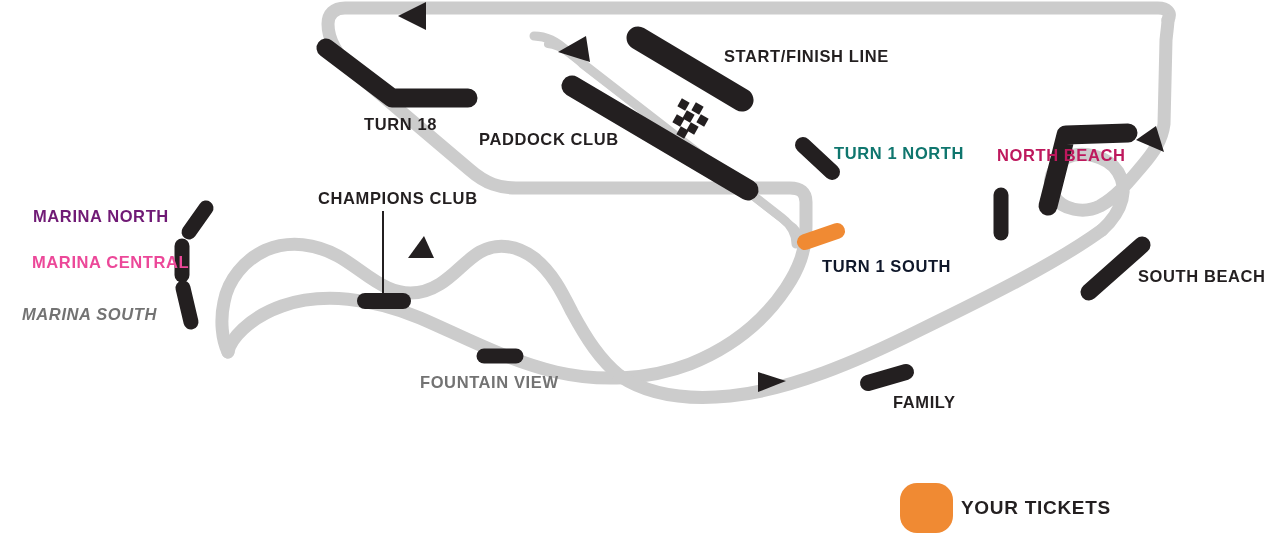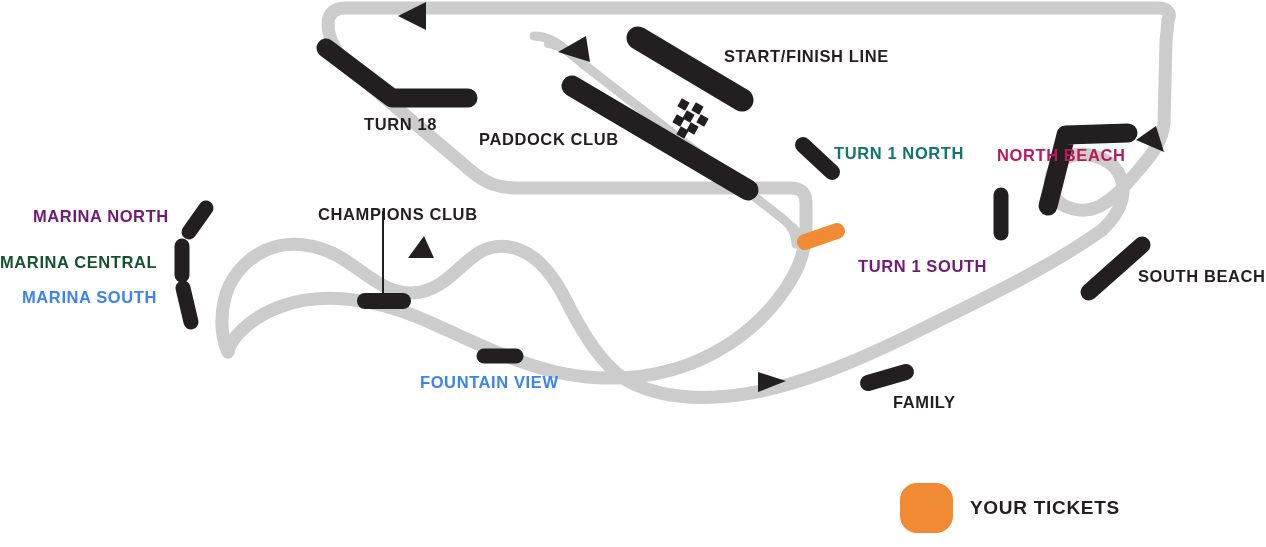--- a/index.html
+++ b/index.html
@@ -36,21 +36,21 @@
     text-transform: uppercase;
     line-height: 1;
     -webkit-font-smoothing: antialiased;
   }
   #legend {
     position: absolute;
     left: 900px;
     top: 483px;
     display: flex;
     align-items: center;
-    gap: 17px;
+    gap: 8px;
   }
   #legend-swatch {
     width: 53px;
     height: 50px;
     border-radius: 17px;
     background: #f08a33;
   }
   #legend-label {
     font-family: "Liberation Sans", sans-serif;
     font-weight: bold;
@@ -175,27 +175,27 @@
 
     </g>
   </svg>
 
   <div>
     <div class="map-label" style="left: 724px; top: 48px; color: rgb(35, 31, 32);">START/FINISH LINE</div>
     <div class="map-label" style="left: 344px; top: 116px; color: rgb(35, 31, 32); margin-left: 20px;">TURN 18</div>
     <div class="map-label" style="left: 479px; top: 131px; color: rgb(35, 31, 32); text-align: right;">PADDOCK CLUB</div>
     <div class="map-label" style="left: 997px; top: 103px; color: #be185d; margin-top: 44px;">NORTH BEACH</div>
     <div class="map-label" style="left: 834px; top: 145px; color: #0f766e;">TURN 1 NORTH</div>
-    <div class="map-label" style="left: 318px; top: 206px; color: rgb(35, 31, 32);">CHAMPIONS CLUB</div>
+    <div class="map-label" style="left: 318px; top: 190px; color: rgb(35, 31, 32);">CHAMPIONS CLUB</div>
     <div class="map-label" style="left: 33px; top: 208px; color: #701a75;">MARINA NORTH</div>
-    <div class="map-label" style="left: 0px; top: 254px; color: #14532d;">MARINA CENTRAL</div>
-    <div class="map-label" style="left: 822px; top: 258px; color: #701a75; margin-left: 36px;">TURN 1 SOUTH</div>
+    <div class="map-label" style="left: 0px; top: 254px; color: #ec4899; padding-left: 32px;">MARINA CENTRAL</div>
+    <div class="map-label" style="left: 822px; top: 258px; color: #0f172a;">TURN 1 SOUTH</div>
     <div class="map-label" style="left: 1138px; top: 268px; color: rgb(35, 31, 32);">SOUTH BEACH</div>
-    <div class="map-label" style="left: 22px; top: 289px; color: #3b82f6;">MARINA SOUTH</div>
-    <div class="map-label" style="left: 420px; top: 374px; color: #3b82f6;">FOUNTAIN VIEW</div>
+    <div class="map-label" style="left: 22px; top: 306px; color: #737373; font-style: italic;">MARINA SOUTH</div>
+    <div class="map-label" style="left: 420px; top: 374px; color: #737373;">FOUNTAIN VIEW</div>
     <div class="map-label" style="left: 893px; top: 394px; color: rgb(35, 31, 32); text-align: right;">FAMILY</div>
   </div>
 
   <div id="legend">
     <div id="legend-swatch" style="background: rgb(240, 138, 51);"></div>
     <div id="legend-label" style="color: rgb(35, 31, 32);">YOUR TICKETS</div>
   </div>
 
 </div>
 

